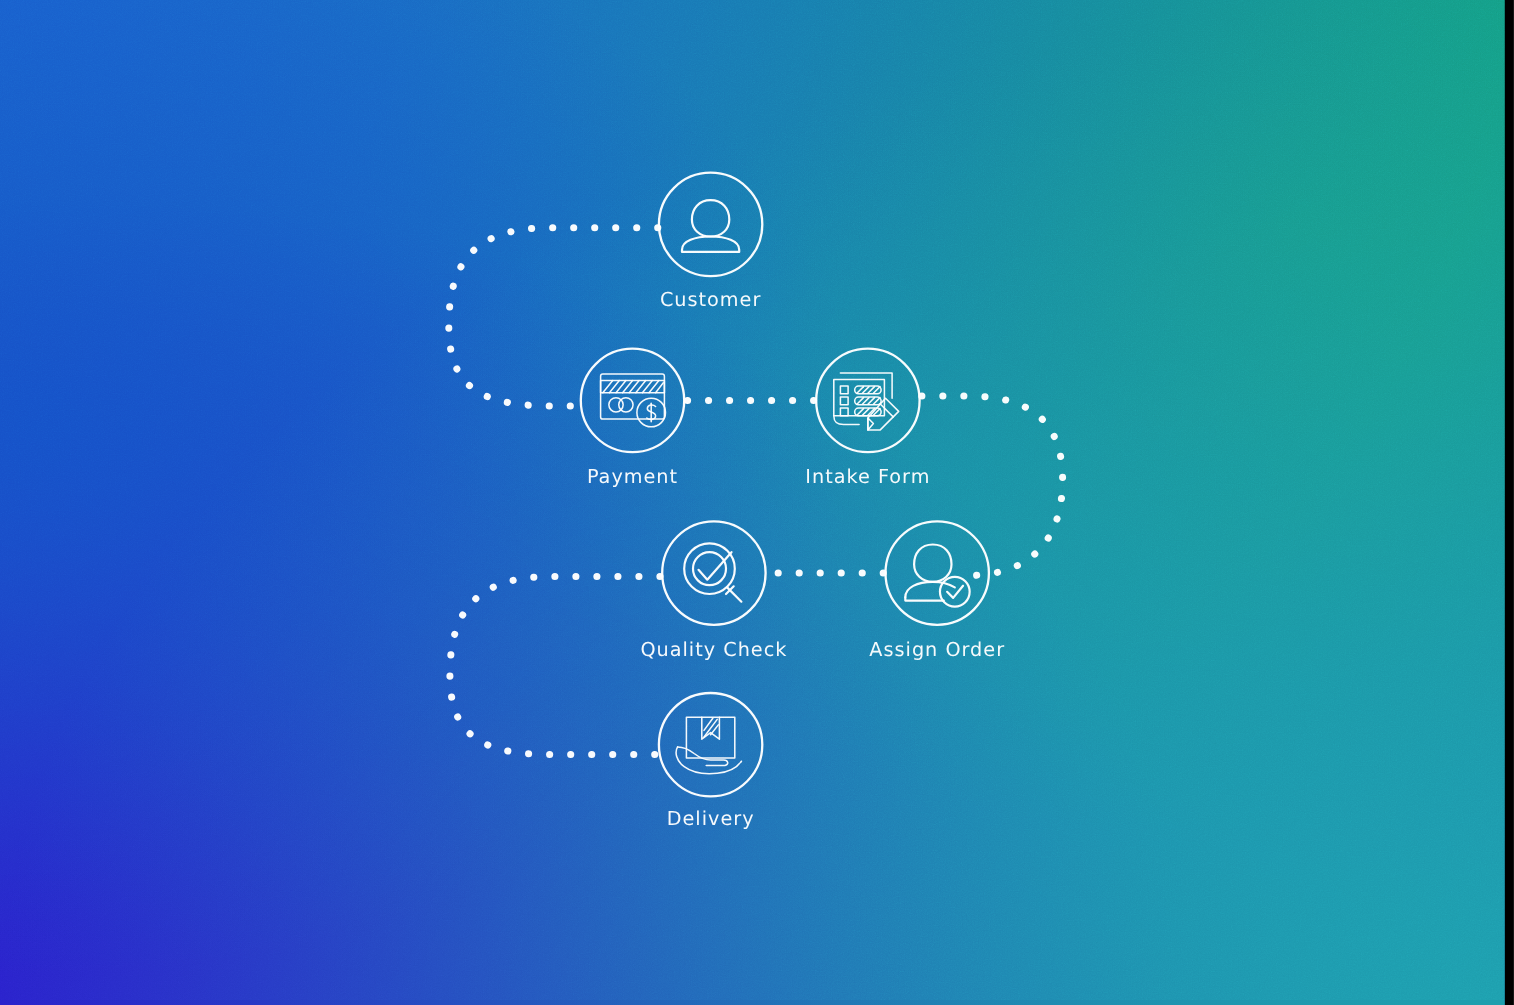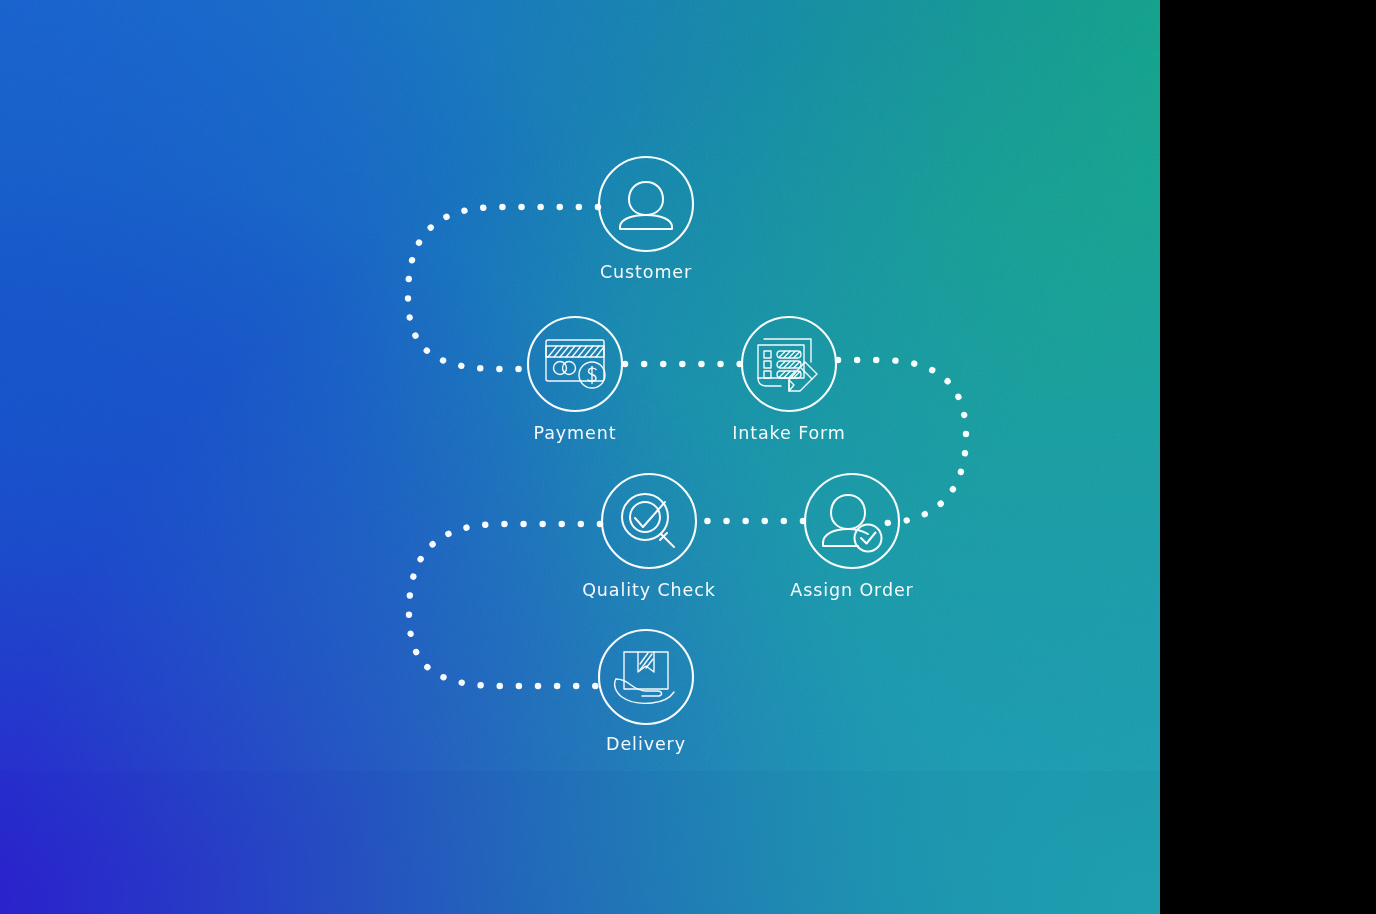--- a/index.html
+++ b/index.html
@@ -6,21 +6,21 @@
   html, body {
     margin: 0;
     padding: 0;
     background: #000;
   }
   body {
     font-family: "DejaVu Sans", sans-serif;
   }
   #stage {
     position: relative;
-    width: 1160px;
+    width: 1368px;
     height: 914px;
     overflow: hidden;
   }
   #bg-gradient {
     position: absolute;
     inset: 0;
     width: 100%;
     height: 100%;
     display: block;
   }

